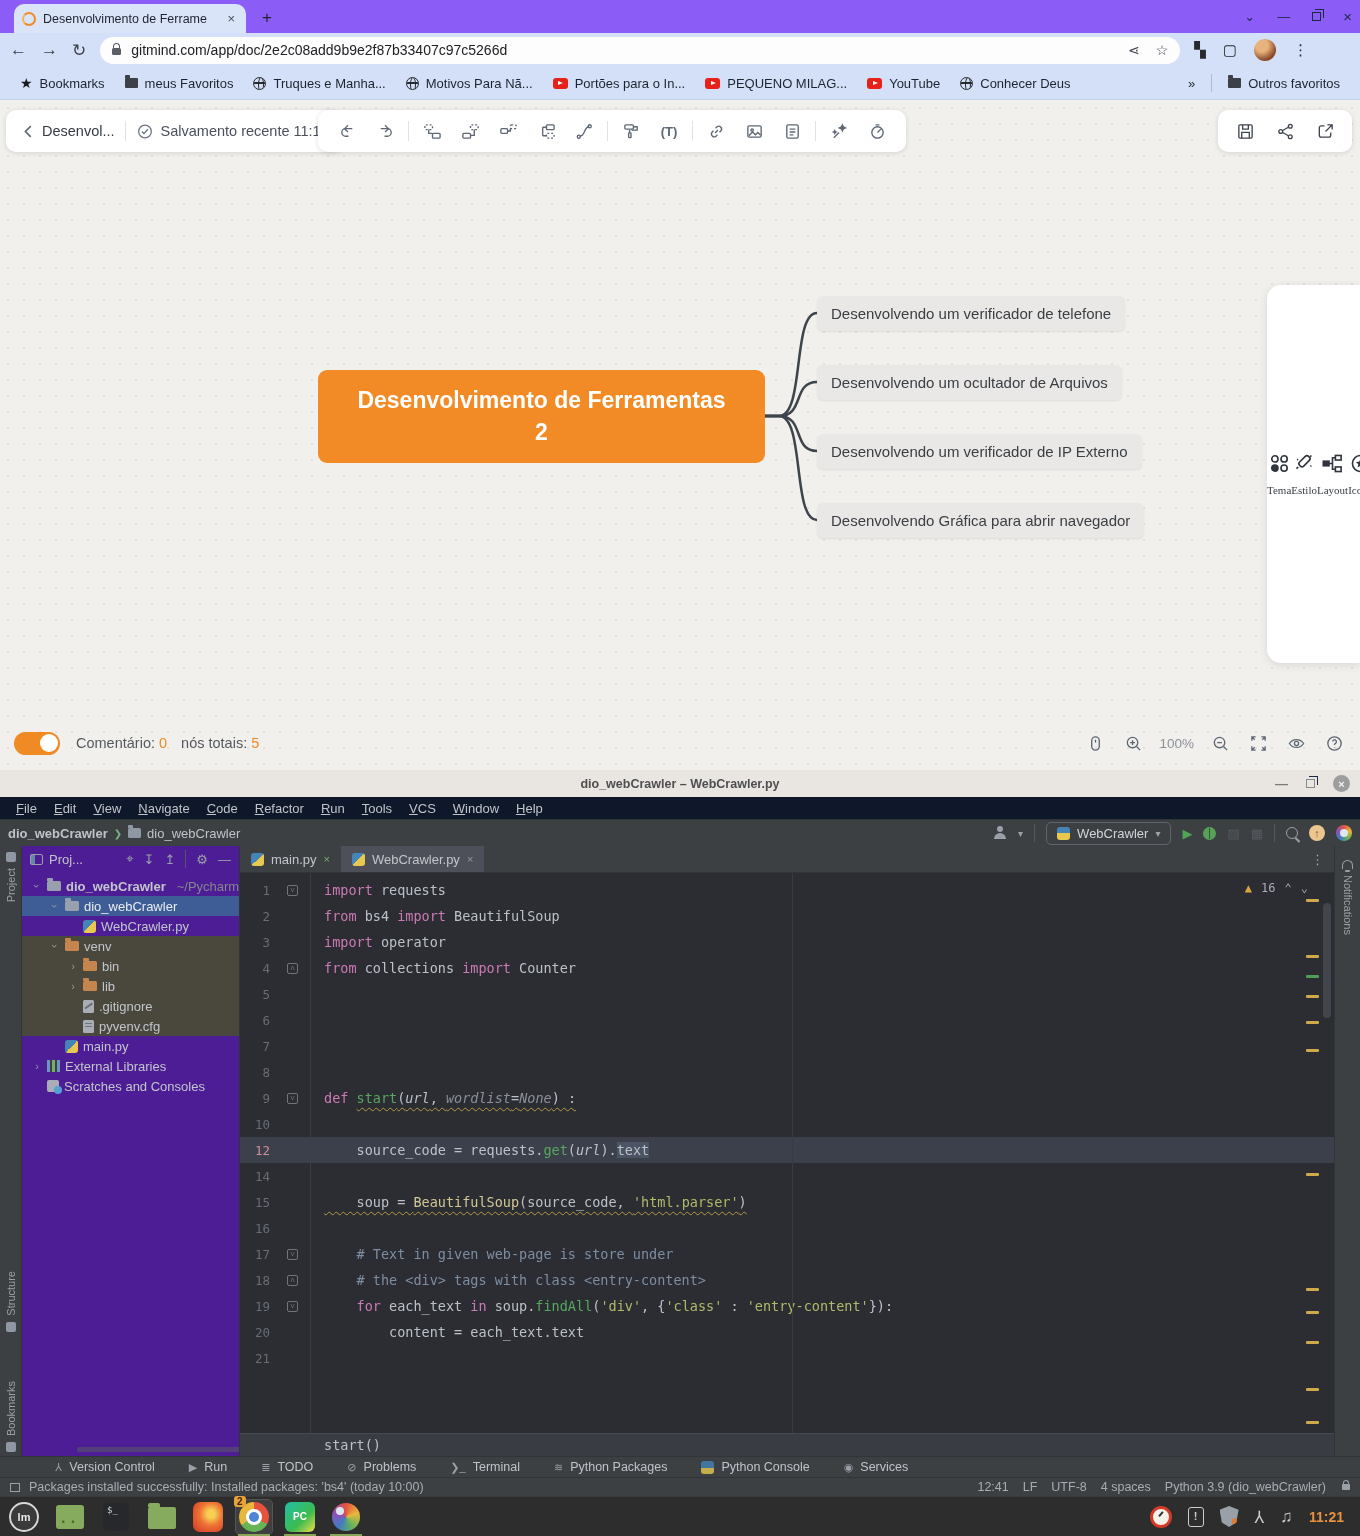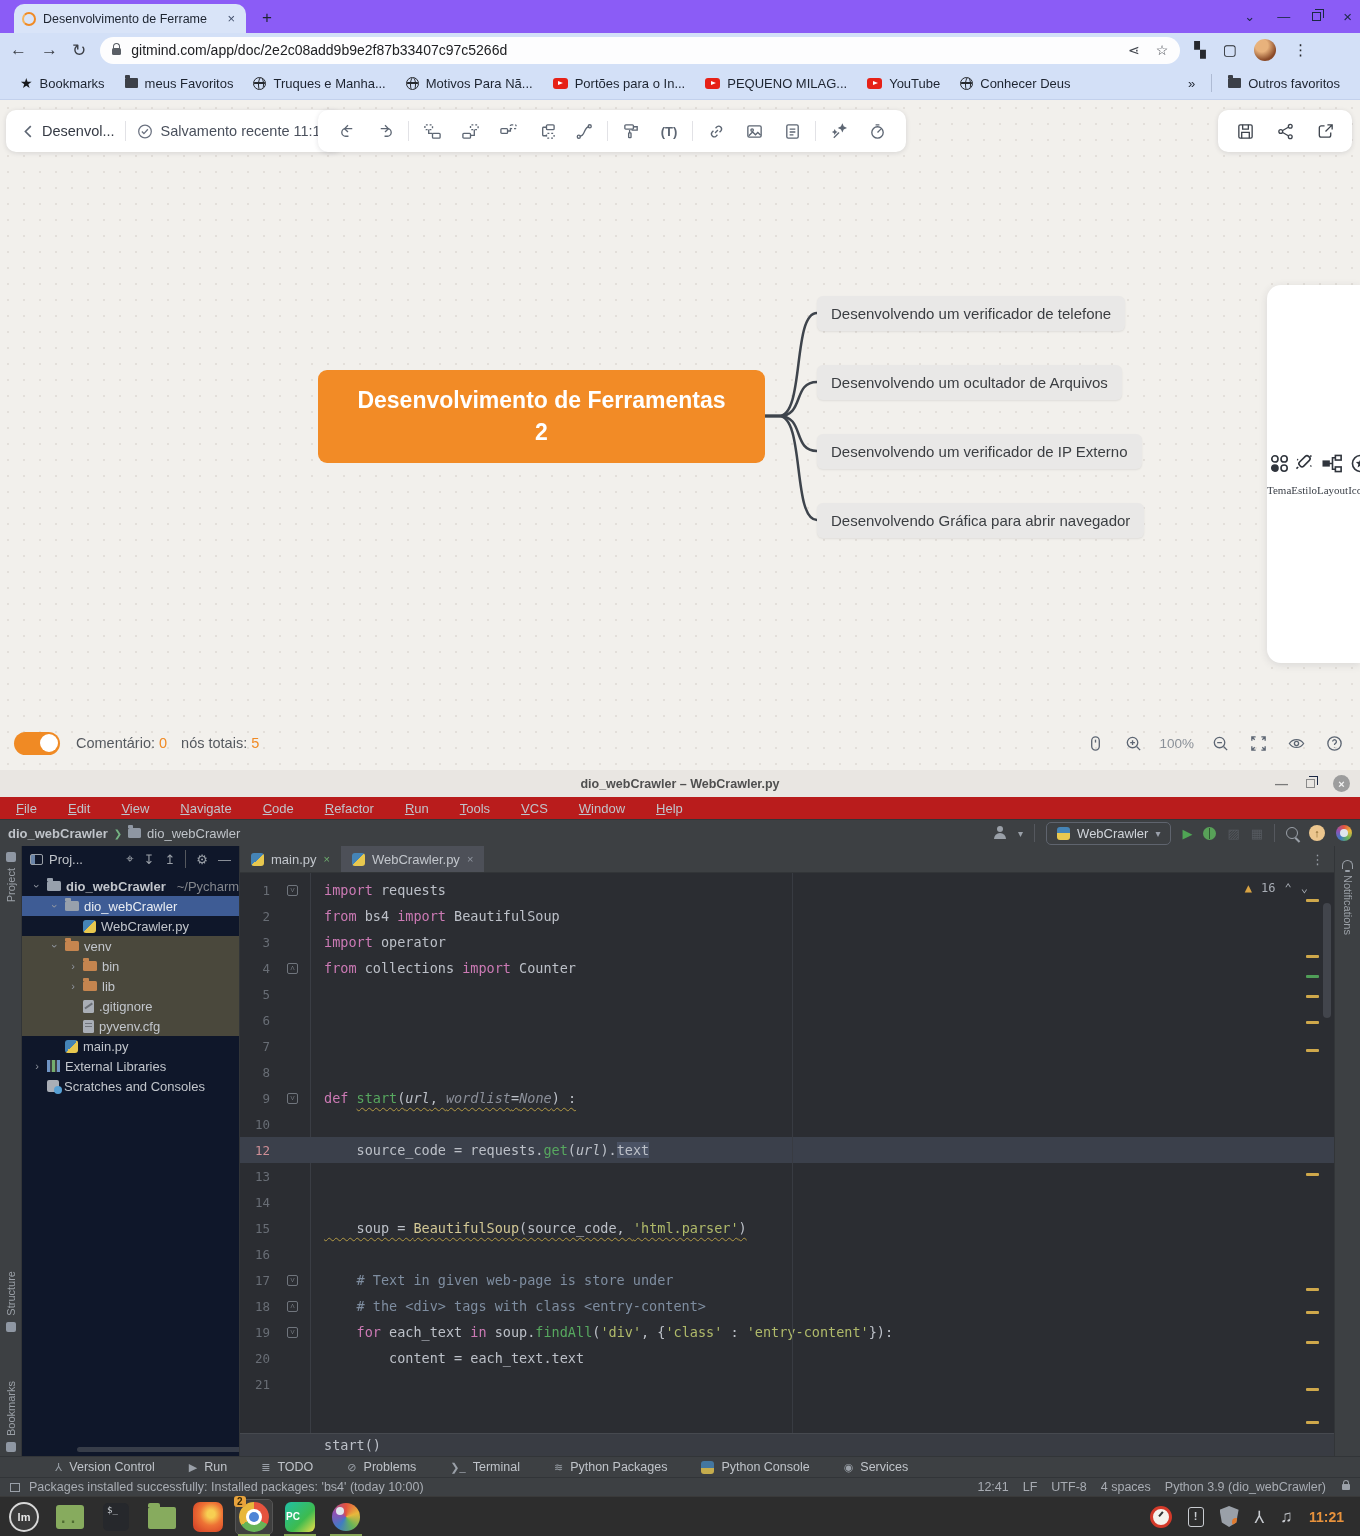--- a/index.html
+++ b/index.html
@@ -66,21 +66,21 @@
   .gm-orange{color:#f08a24;}
   .gm-foot-right{margin-left:auto;display:flex;align-items:center;gap:14px;color:#5d6673;}
   .gm-foot-right .gm-ico{width:24px;height:24px;}
   .gm-zoomlv{font-size:13.5px;color:#8a9098;}
 
   
   .pycharm{position:absolute;left:0;top:770px;width:1360px;height:726px;background:#3d4043;font-size:13px;color:#bdc1c7;}
   .pc-title{position:absolute;left:0;top:0;width:100%;height:27px;background:#e9e6e2;color:#4f4f4f;display:flex;align-items:center;justify-content:center;font-size:12.5px;font-weight:bold;}
   .pc-title-ctl{position:absolute;right:10px;top:0;height:27px;display:flex;align-items:center;gap:18px;color:#7a7a7a;font-size:13px;}
   .pc-close-circle{width:17px;height:17px;border-radius:50%;background:#9d9d9d;color:#f3f3f3;display:flex;align-items:center;justify-content:center;font-size:11px;}
-  .pc-menubar{position:absolute;left:0;top:27px;width:100%;height:23px;background:#b91c1c;display:flex;align-items:center;padding-left:8px;gap:15px;border-bottom:1px solid #323538;}
+  .pc-menubar{position:absolute;left:0;top:27px;width:100%;height:23px;background:#0f172a;display:flex;align-items:center;padding-left:8px;gap:1px;border-bottom:1px solid #323538;}
   .pc-menu-item{padding:2px 8px;color:#c0c4ca;font-size:13px;}
   .pc-menu-item::first-letter{text-decoration:underline;}
   .pc-nav{position:absolute;left:0;top:50px;width:100%;height:26px;display:flex;align-items:center;padding:0 8px;gap:6px;}
   .pc-crumb{font-size:13px;color:#bfc3c9;display:flex;align-items:center;gap:6px;}
   .crumb-sep{color:#75b383;font-size:12px;}
   .mini-folder{width:13px;height:10px;background:#8f97a3;border-radius:1.5px;position:relative;display:inline-block;}
   .mini-folder::before{content:'';position:absolute;top:-3px;left:0;width:5px;height:3px;background:#8f97a3;border-radius:1px 1px 0 0;}
   .pc-nav-right{margin-left:auto;display:flex;align-items:center;gap:11px;}
   .ico-user{width:14px;height:14px;position:relative;display:inline-block;}
   .ico-user::before{content:'';position:absolute;left:4px;top:0;width:6px;height:6px;border-radius:50%;background:#9aa0a8;}
@@ -103,21 +103,21 @@
   .stripe{width:22px;background:#3d4043;position:relative;font-size:11px;color:#9ba0a7;}
   .stripe-l{border-right:1px solid #323538;}
   .stripe-r{border-left:1px solid #323538;width:26px;}
   .vlabel{position:absolute;left:0;width:100%;display:flex;flex-direction:column;align-items:center;gap:6px;}
   .vtext{writing-mode:vertical-rl;transform:rotate(180deg);white-space:nowrap;}
   .vtext-r{writing-mode:vertical-rl;white-space:nowrap;}
   .stripe-ico{width:10px;height:10px;background:#8f97a3;border-radius:2px;}
   .bell{width:11px;height:9px;border:1.6px solid #9aa0a8;border-bottom:none;border-radius:6px 6px 0 0;position:relative;margin-top:10px;}
   .bell::after{content:'';position:absolute;left:1.5px;top:9px;width:5px;height:2px;background:#9aa0a8;border-radius:1px;}
 
-  .pc-project{width:218px;background:#0f172a;border-right:1px solid #323538;position:relative;overflow:hidden;}
+  .pc-project{width:218px;background:#4c1d95;border-right:1px solid #323538;position:relative;overflow:hidden;}
   .proj-head{height:26px;display:flex;align-items:center;padding:0 8px;gap:9px;color:#c0c4ca;}
   .proj-title{display:flex;align-items:center;gap:6px;font-size:13px;}
   .proj-win-ico{width:13px;height:11px;border:1.5px solid #9aa0a8;border-radius:2px;background:linear-gradient(90deg,#6a84a8 40%,transparent 40%);}
   .proj-tools{margin-left:auto;display:flex;gap:10px;color:#9aa0a8;font-size:13px;align-items:center;}
   .tree{position:absolute;top:30px;left:0;width:100%;}
   .trow{height:20px;display:flex;align-items:center;gap:5px;white-space:nowrap;font-size:13px;color:#c2c6cc;position:relative;}
   .trow.venvbg{background:#4a483c;}
   .trow.sel{background:#3e5c95;color:#e8ecf2;}
   .chev{width:10px;color:#9096a0;font-size:11px;text-align:center;flex:none;}
   .chev.open{transform:rotate(90deg);}
@@ -189,21 +189,21 @@
   .desk{width:28px;height:24px;background:#87ab5e;border-radius:3px;position:relative;}
   .desk::after{content:'\00B7\00A0\00B7';position:absolute;left:5px;bottom:-2px;color:#4f6b31;font-weight:bold;}
   .term{width:26px;height:28px;background:#26282c;border-radius:5px;color:#cfd3d8;font-size:9px;padding:2px 0 0 4px;font-family:"DejaVu Sans Mono",monospace;}
   .files{width:28px;height:22px;background:#87ab5e;border-radius:2px;position:relative;margin-top:3px;}
   .files::before{content:'';position:absolute;top:-4px;left:0;width:12px;height:4px;background:#87ab5e;border-radius:2px 2px 0 0;}
   .ffox{width:30px;height:30px;border-radius:7px;background:radial-gradient(circle at 60% 40%,#f7cf52 15%,#ee7335 45%,#d94a2a 80%);}
   .chromeico{width:30px;height:30px;border-radius:50%;background:conic-gradient(#e5533e 0 33%,#67b457 33% 66%,#e8b73c 66% 100%);position:relative;}
   .chromeico::before{content:'';position:absolute;left:7px;top:7px;width:16px;height:16px;background:#fff;border-radius:50%;}
   .chromeico::after{content:'';position:absolute;left:10px;top:10px;width:10px;height:10px;background:#4f84d6;border-radius:50%;}
   .badge{position:absolute;left:-2px;top:-4px;background:#e8a33c;color:#3a2a08;font-size:10px;font-weight:bold;border-radius:3px;padding:0 3px;z-index:2;}
-  .pcico{width:30px;height:30px;border-radius:6px;background:linear-gradient(135deg,#21c0a5,#3dbb4f 60%,#f0e04a);display:flex;align-items:center;}
+  .pcico{width:30px;height:30px;border-radius:6px;background:linear-gradient(135deg,#21c0a5,#3dbb4f 60%,#f0e04a);display:flex;align-items:center;justify-content:center;}
   .pcico span{color:#fff;font-size:10px;font-weight:bold;border:1px solid transparent;}
   .tray{margin-left:auto;display:flex;align-items:center;gap:16px;padding-right:10px;}
   .tr-clock{width:22px;height:22px;border-radius:50%;background:#f5f2ec;border:3px solid #d43a2a;position:relative;}
   .tr-clock::before{content:'';position:absolute;left:7px;top:2px;width:1.5px;height:6px;background:#333;transform:rotate(40deg);}
   .tr-clip{width:16px;height:20px;border:1.8px solid #c9ccd1;border-radius:3px;color:#c9ccd1;font-size:11px;font-weight:bold;text-align:center;line-height:17px;}
   .tr-shield{width:19px;height:21px;background:#9aa0a8;clip-path:polygon(50% 0,100% 18%,88% 78%,50% 100%,12% 78%,0 18%);position:relative;}
   .tr-shield::after{content:'';position:absolute;right:-1px;bottom:1px;width:8px;height:8px;border-radius:50%;background:#e07a2e;}
   .tr-net{color:#c9ccd1;font-size:17px;}
   .tr-music{color:#c9ccd1;font-size:17px;}
   .tb-time{color:#e8923c;font-size:14px;font-weight:bold;}
@@ -777,25 +777,20 @@
               <span class="num" data-interactable="false">10</span>
               <span class="fold" data-interactable="false"></span>
               <span class="ltxt" data-interactable="false"></span>
             </div>
             <div class="line caret" data-interactable="true">
               <span class="num" data-interactable="false">12</span>
               <span class="fold" data-interactable="false"></span>
               <span class="ltxt" data-interactable="false"><span class="tk-t" data-interactable="false">    source_code = requests.</span><span class="tk-f" data-interactable="false">get</span><span class="tk-t" data-interactable="false">(</span><span class="tk-i" data-interactable="false">url</span><span class="tk-t" data-interactable="false">).</span><span class="tk-t tk-sel" data-interactable="false">text</span></span>
             </div>
             <div class="line" data-interactable="true">
-              <span class="num" data-interactable="false">13</span>
-              <span class="fold" data-interactable="false"></span>
-              <span class="ltxt" data-interactable="false"></span>
-            </div>
-            <div class="line" data-interactable="true">
               <span class="num" data-interactable="false">14</span>
               <span class="fold" data-interactable="false"></span>
               <span class="ltxt" data-interactable="false"></span>
             </div>
             <div class="line" data-interactable="true">
               <span class="num" data-interactable="false">15</span>
               <span class="fold" data-interactable="false"></span>
               <span class="ltxt" data-interactable="false"><span class="tk-t wavy" data-interactable="false">    soup = </span><span class="tk-cls wavy" data-interactable="false">BeautifulSoup</span><span class="tk-t wavy" data-interactable="false">(source_code, </span><span class="tk-s wavy" data-interactable="false">'html.parser'</span><span class="tk-t wavy" data-interactable="false">)</span></span>
             </div>
             <div class="line" data-interactable="true">

